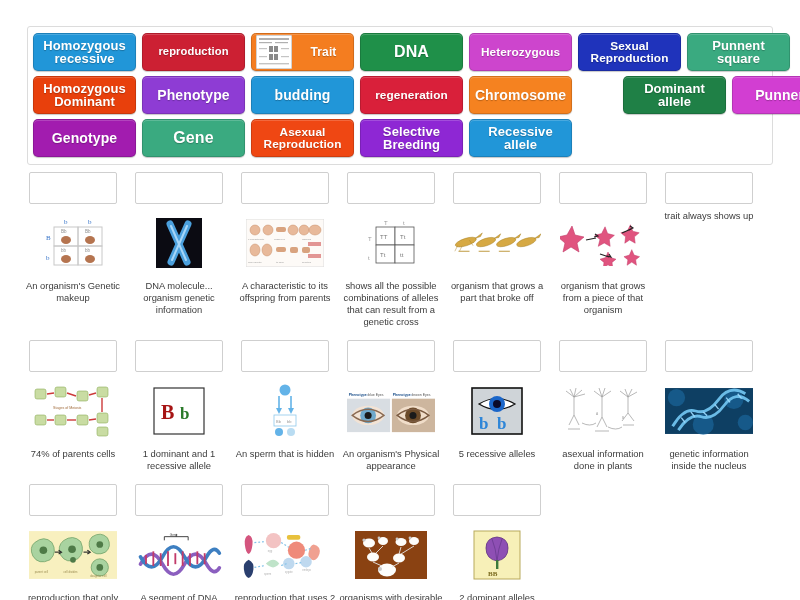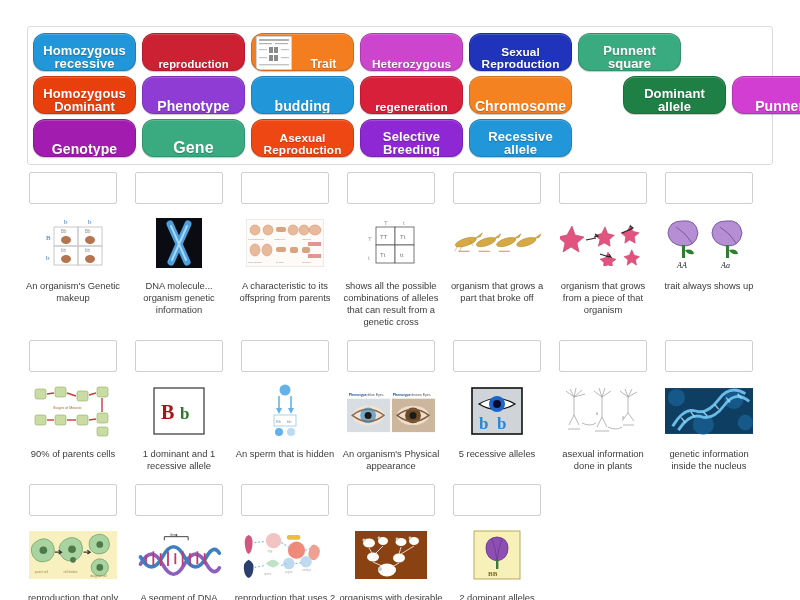--- a/index.html
+++ b/index.html
@@ -12,21 +12,21 @@
 
   
   .wordbank{
     position:absolute;left:27px;top:26px;width:746px;
     border:1px solid #dcdcdc;border-radius:3px;background:#fff;
     padding:6px 5px 7px 5px;box-sizing:border-box;
   }
   .wb-row{display:flex;gap:6px;margin-bottom:5px;}
   .wb-row:last-child{margin-bottom:0;}
   .tile{
-    height:38px;border-radius:12px;display:flex;align-items:flex-end;
+    height:38px;border-radius:5px;display:flex;align-items:center;
     justify-content:center;position:relative;box-sizing:border-box;
     border:1px solid rgba(0,0,0,.14);
     box-shadow:0 1px 1px rgba(0,0,0,.22), inset 0 1px 0 rgba(255,255,255,.18);
     cursor:pointer;overflow:hidden;
   }
   .tile .label{
     color:#fff;font-weight:bold;text-align:center;line-height:1.02;
     letter-spacing:.1px;padding:0 4px;
     text-shadow:0 1px 1px rgba(0,0,0,.25);
   }
@@ -91,20 +91,23 @@
         <g fill="#c4c4c4">
                 <rect x="2" y="12" width="8" height="1.2"></rect>
                 <rect x="24" y="12" width="8" height="1.2"></rect>
                 <rect x="2" y="20" width="8" height="1.2"></rect>
                 <rect x="24" y="20" width="8" height="1.2"></rect>
                 <rect x="2" y="27" width="30" height="1.4"></rect>
               </g>
       </svg>
           </div>
           <div class="label" style="font-size: 12px; color: rgb(255, 255, 255); flex: 1 1 0%;">Trait</div>
+        </div>
+        <div class="tile w1" style="background: rgb(31, 144, 73);">
+          <div class="label" style="font-size: 16px; color: rgb(255, 255, 255);">DNA</div>
         </div>
         <div class="tile w1" style="background: rgb(205, 69, 205);">
           <div class="label" style="font-size: 11.8px; color: rgb(255, 255, 255);">Heterozygous</div>
         </div>
         <div class="tile w1" style="background: rgb(31, 51, 187);">
           <div class="label" style="font-size: 11.8px; color: rgb(255, 255, 255);">Sexual Reproduction</div>
         </div>
         <div class="tile w1" style="background: rgb(58, 170, 128);">
           <div class="label" style="font-size: 13px; color: rgb(255, 255, 255);">Punnent square</div>
         </div>
@@ -314,36 +317,20 @@
                 <path d="M69 10 l4 -2 l-3 -2"></path>
         <path d="M40 34 l9 3"></path>
                 <path d="M47 36 l4 1 l-2 -3"></path>
       </g>
       </svg>
           </div>
           <div class="cap">organism that grows from a piece of that organism</div>
         </div>
         <div class="card">
           <div class="slot"></div>
-          <div class="thumbwrap art">
-            <svg width="86" height="56" viewBox="0 0 86 56">
-      <g>
-        <path d="M16 6 q14 -2 16 12 q-2 14 -16 13 q-13 -2 -14 -13 q1 -12 14 -12z" fill="#b58ed4" stroke="#7e5aa0" stroke-width="1"></path>
-        <path d="M10 12 q10 6 16 16" fill="none" stroke="#7e5aa0" stroke-width="1"></path>
-        <rect x="16" y="30" width="3" height="13" fill="#2e7d32"></rect>
-        <path d="M19 35 q8 -2 9 4 q-7 1 -9 -4z" fill="#2e7d32"></path>
-        <path d="M60 6 q14 -2 16 12 q-2 14 -16 13 q-13 -2 -14 -13 q1 -12 14 -12z" fill="#b58ed4" stroke="#7e5aa0" stroke-width="1"></path>
-        <path d="M54 12 q10 6 16 16" fill="none" stroke="#7e5aa0" stroke-width="1"></path>
-        <rect x="60" y="30" width="3" height="13" fill="#2e7d32"></rect>
-        <path d="M63 35 q8 -2 9 4 q-7 1 -9 -4z" fill="#2e7d32"></path>
-      </g>
-      <text x="11" y="53" font-size="8" font-style="italic" font-family="Liberation Serif, serif" fill="#222">AA</text>
-      <text x="55" y="53" font-size="8" font-style="italic" font-family="Liberation Serif, serif" fill="#222">Aa</text>
-      </svg>
-          </div>
           <div class="cap">trait always shows up</div>
         </div>
       </div>
     <div class="crow" id="c-row-1">
         <div class="card">
           <div class="slot"></div>
           <div class="thumbwrap art">
             <svg width="80" height="52" viewBox="0 0 80 52">
       <g fill="#c9dca3" stroke="#8fae5c" stroke-width=".6">
         <rect x="2" y="4" width="11" height="10" rx="2"></rect>
@@ -361,21 +348,21 @@
                 <line x1="34" y1="8" x2="43" y2="11"></line>
                 <line x1="56" y1="10" x2="63" y2="8"></line>
         <line x1="14" y1="35" x2="21" y2="35"></line>
                 <line x1="34" y1="35" x2="43" y2="35"></line>
                 <line x1="56" y1="35" x2="63" y2="34"></line>
         <line x1="69" y1="13" x2="69" y2="27"></line>
       </g>
       <text x="20" y="24" font-size="3.6" fill="#a06a3a">Stages of Meiosis</text>
       </svg>
           </div>
-          <div class="cap">90% of parents cells</div>
+          <div class="cap">74% of parents cells</div>
         </div>
         <div class="card">
           <div class="slot"></div>
           <div class="thumbwrap art">
             <svg width="52" height="48" viewBox="0 0 52 48">
       <rect x="1" y="1" width="50" height="46" fill="#fff" stroke="#333" stroke-width="1.2"></rect>
       <text x="8" y="32" font-size="20" font-weight="bold" fill="#a61414" font-family="Liberation Serif, serif">B</text>
       <text x="27" y="32" font-size="17" font-weight="bold" fill="#2a7a2a" font-family="Liberation Serif, serif">b</text>
       </svg>
           </div>

